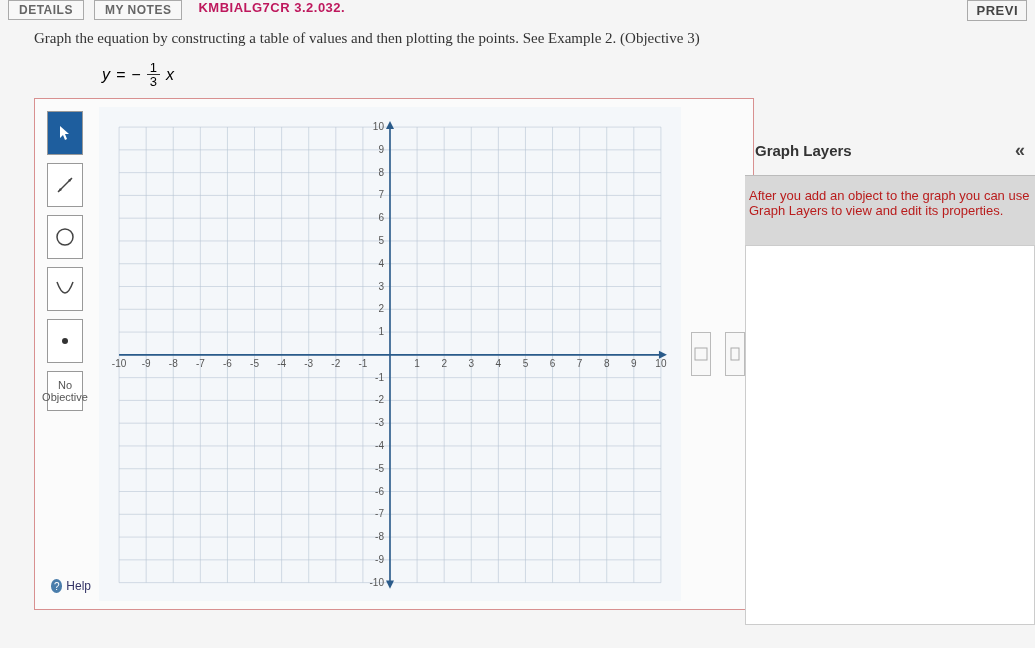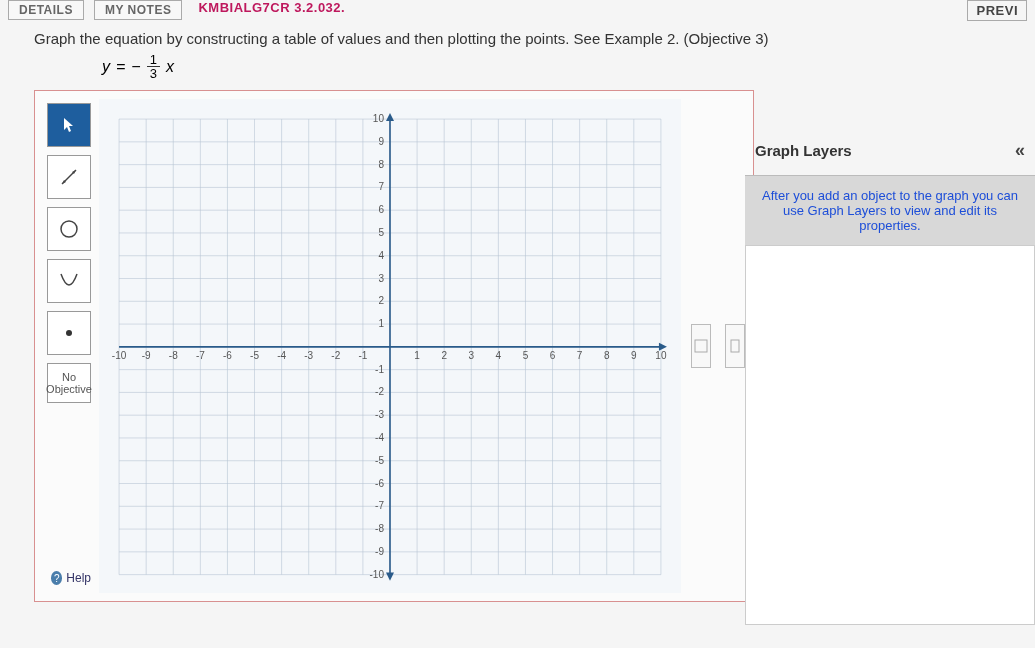--- a/index.html
+++ b/index.html
@@ -5,47 +5,47 @@
 * { box-sizing: border-box; margin: 0; padding: 0; }
 body { font-family: Arial, sans-serif; background: #f5f5f5; width: 1035px; height: 648px; overflow: hidden; position: relative; }
 
 .topbar { display: flex; gap: 10px; align-items: flex-start; height: 16px; padding: 0 8px; font-size: 13px; color: #555; font-weight: bold; letter-spacing: 0.5px; }
 .topbar .btn { border: 1px solid #aaa; padding: 2px 10px; background: #f8f8f8; color: #666; font-size: 12px; }
 .topbar .ref { margin-left: 6px; color: #be185d; }
 .topbar .spacer { flex: 1; }
 .topbar .prev { border: 1px solid #aaa; padding: 2px 8px; color: #444; }
 
 .content { padding: 14px 34px 0 34px; }
-.instruction { font-size: 15px; color: #333; margin-bottom: 6px; }
+.instruction { font-size: 15px; color: #333; margin-bottom: 14px; font-family: Liberation Serif, serif; }
 .equation { font-size: 16px; font-style: italic; margin-left: 68px; display: flex; align-items: center; gap: 6px; margin-bottom: 10px; }
 .equation .frac { display: inline-flex; flex-direction: column; align-items: center; font-size: 13px; line-height: 1; font-style: normal; }
 .equation .frac .num { border-bottom: 1px solid #333; padding: 0 3px; }
 .equation .frac .den { padding: 0 3px; }
 
 .work-area { display: flex; border: 1px solid #d89090; padding: 8px; background: #fbfbfb; position: relative; width: 720px; height: 512px; }
 
 .toolbar { display: flex; flex-direction: column; gap: 8px; padding: 4px; width: 56px; }
-.tool { width: 44px; height: 44px; border: 1px solid #999; background: #fff; display: flex; align-items: center; justify-content: center; cursor: pointer; color: #555; font-size: 11px; text-align:center; }
+.tool { width: 36px; height: 44px; border: 1px solid #999; background: #fff; display: flex; align-items: center; justify-content: center; cursor: pointer; color: #555; font-size: 11px; text-align:center; }
 .tool.active { background: #1e5e9e; color: #fff; }
 .tool.nosolution { height: 40px; font-size: 11px; line-height: 1.1; }
 .help { margin-top: auto; font-size: 12px; color: #336; display: flex; align-items: center; gap: 4px; padding: 4px; cursor: pointer; }
 .help-circle { width: 14px; height: 14px; border-radius: 50%; background: #4a7dab; color: #fff; display: flex; align-items: center; justify-content: center; font-size: 10px; }
 .help-text { }
 
 .graph-wrap { flex: 1; position: relative; background: #f4f7fa; }
 .graph-svg { position: absolute; inset: 0; }
 
 .side-tools { display: flex; flex-direction: row; gap: 14px; padding: 6px; width: 60px; align-items: center; margin-left: 4px; }
 .side-tool { width: 44px; height: 44px; border: 1px solid #bbb; background: #f8f8f8; display: flex; flex-direction: column; align-items: center; justify-content: center; font-size: 10px; color: #777; cursor: pointer; }
 .side-tool .lbl { margin-top: 2px; }
 
-.layers-panel { position: absolute; left: 745px; top: 120px; width: 290px; text-align: center; }
+.layers-panel { position: absolute; left: 745px; top: 120px; width: 290px; }
 .layers-title { font-size: 15px; font-weight: bold; color: #333; padding: 20px 10px 14px 10px; display: flex; justify-content: space-between; align-items: center; }
 .layers-title .collapse { font-size: 18px; color: #444; cursor: pointer; }
-.layers-body { background: #d8d8d8; padding: 12px 14px; font-size: 13px; color: #1d4ed8; border-top: 1px solid #bbb; height: 70px; }
+.layers-body { background: #d8d8d8; padding: 12px 4px; font-size: 13px; color: #b91c1c; border-top: 1px solid #bbb; height: 70px; }
 .layers-list { background: #fff; border: 1px solid #ccc; height: 380px; margin-top: 0; }
 
 svg text { font-family: Arial; font-size: 10px; fill: #555; }
 </style>
 </head>
 <body>
 
 <div class="topbar">
   <span class="btn">DETAILS</span>
   <span class="btn">MY NOTES</span>

